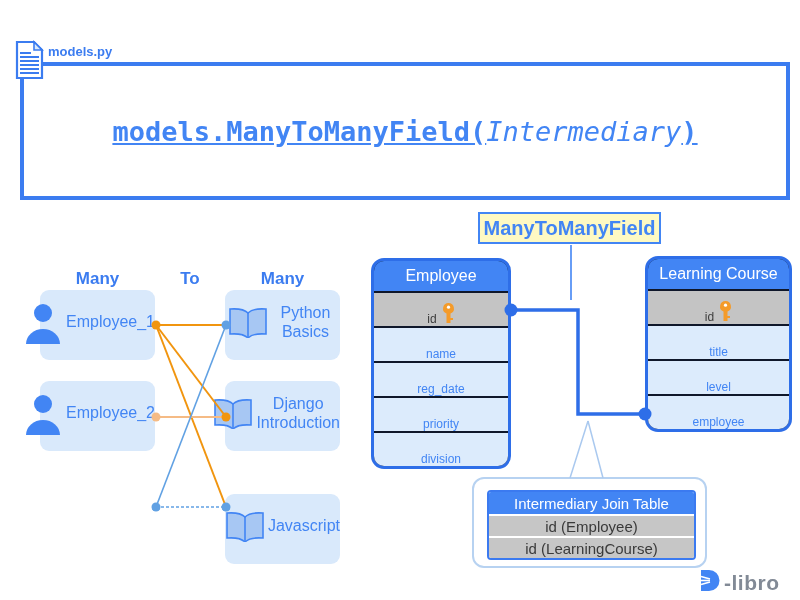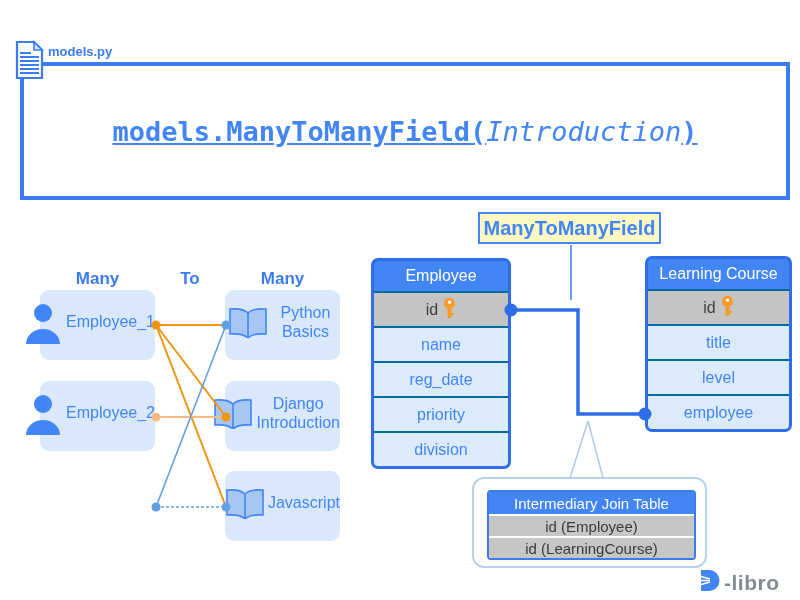--- a/index.html
+++ b/index.html
@@ -19,26 +19,26 @@
 
   
   .col-head{top:269px;font-size:17px;font-weight:bold;color:#3b7cf0;text-align:center;}
   .node{width:115px;height:70px;background:#d9e9fb;border-radius:9px;display:flex;
         flex-direction:row;align-items:center;justify-content:flex-end;
         padding-bottom:5px;box-sizing:border-box;}
   .node .label{font-size:16px;color:#4285f4;text-align:center;line-height:1.15;}
   .node .nicon{flex:1;display:flex;align-items:center;justify-content:center;}
 
   
-  .dbtable{background:#0369a1;border:3px solid #2e6ee8;border-radius:7px;overflow:hidden;
+  .dbtable{background:#0f172a;border:3px solid #2e6ee8;border-radius:13px;overflow:hidden;
            box-sizing:border-box;}
   .dbtable .thead{background:#4285f4;color:#fff;font-size:16px;display:flex;
                   align-items:center;justify-content:center;height:30px;}
-  .dbtable .trow{height:33px;margin-top:2px;display:flex;align-items:center;
-                 justify-content:center;font-size:16px;}
+  .dbtable .trow{height:33px;margin-top:2px;display:flex;align-items:flex-end;
+                 justify-content:center;font-size:12px;}
   .trow.pk{background:#c4c4c4;color:#3d3d3d;gap:5px;}
   .trow.fld{background:#dcebfc;color:#4285f4;}
 
   
   .field-badge{left:478px;top:212px;width:183px;height:32px;border:2px solid #4285f4;
                box-sizing:border-box;display:flex;align-items:center;justify-content:center;
                font-size:20px;font-weight:bold;color:#4285f4;background:#fef9c3;}
 
   
   .callout{left:472px;top:477px;width:235px;height:91px;border:2px solid #b7d2f1;
@@ -55,21 +55,21 @@
   .logo .txt{font-size:21px;font-weight:bold;color:#828a96;letter-spacing:0.5px;}
 
   svg.overlay{position:absolute;left:0;top:0;pointer-events:none;z-index:5;}
 </style>
 </head>
 <body>
 
 <div class="canvas">
 
   <div class="abs code-box">
-    <div class="code-line"><span class="b">models.ManyToManyField(</span><span class="i">Introduction</span><span class="b">)</span></div>
+    <div class="code-line"><span class="b">models.ManyToManyField(</span><span class="i">Intermediary</span><span class="b">)</span></div>
   </div>
 
   <div class="abs doc-icon">
     <svg width="29" height="40" viewBox="0 0 29 40">
       <path d="M2 2 h17 l8 8 v28 h-25 z" fill="#ffffff" stroke="#3b7cf0" stroke-width="2.2"></path>
       <path d="M19 2 v8 h8 z" fill="#d9e9fb" stroke="#3b7cf0" stroke-width="1.6"></path>
       <g stroke="#3b7cf0" stroke-width="2">
         <line x1="5" y1="13" x2="16" y2="13"></line>
         <line x1="5" y1="17" x2="24" y2="17"></line>
         <line x1="5" y1="21" x2="24" y2="21"></line>
@@ -115,21 +115,21 @@
   </div>
   <div class="abs node" style="left:225px;top:381px;">
     <div class="nicon">
       <svg width="46" height="30" viewBox="0 0 46 30">
           <path d="M23 5 q-5 -5 -18 -4 v25 q13 -1 18 4 q5 -5 18 -4 v-25 q-13 -1 -18 4 z" fill="#a7c7f3" stroke="#4285f4" stroke-width="1.6"></path>
           <line x1="23" y1="5" x2="23" y2="30" stroke="#4285f4" stroke-width="1.6"></line>
         </svg>
     </div>
     <div class="label">Django Introduction</div>
   </div>
-  <div class="abs node" style="left:225px;top:471px;">
+  <div class="abs node" style="left:225px;top:494px;">
     <div class="nicon">
       <svg width="46" height="30" viewBox="0 0 46 30">
           <path d="M23 5 q-5 -5 -18 -4 v25 q13 -1 18 4 q5 -5 18 -4 v-25 q-13 -1 -18 4 z" fill="#a7c7f3" stroke="#4285f4" stroke-width="1.6"></path>
           <line x1="23" y1="5" x2="23" y2="30" stroke="#4285f4" stroke-width="1.6"></line>
         </svg>
     </div>
     <div class="label">Javascript</div>
   </div>
 
   <div class="abs field-badge">ManyToManyField</div>

